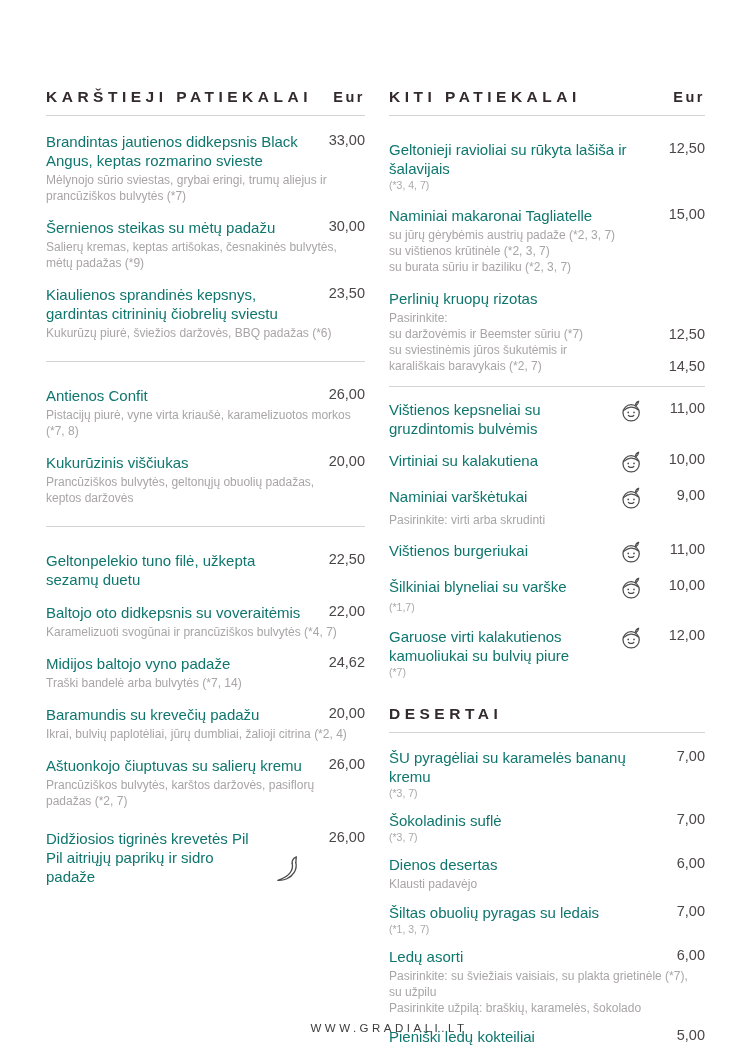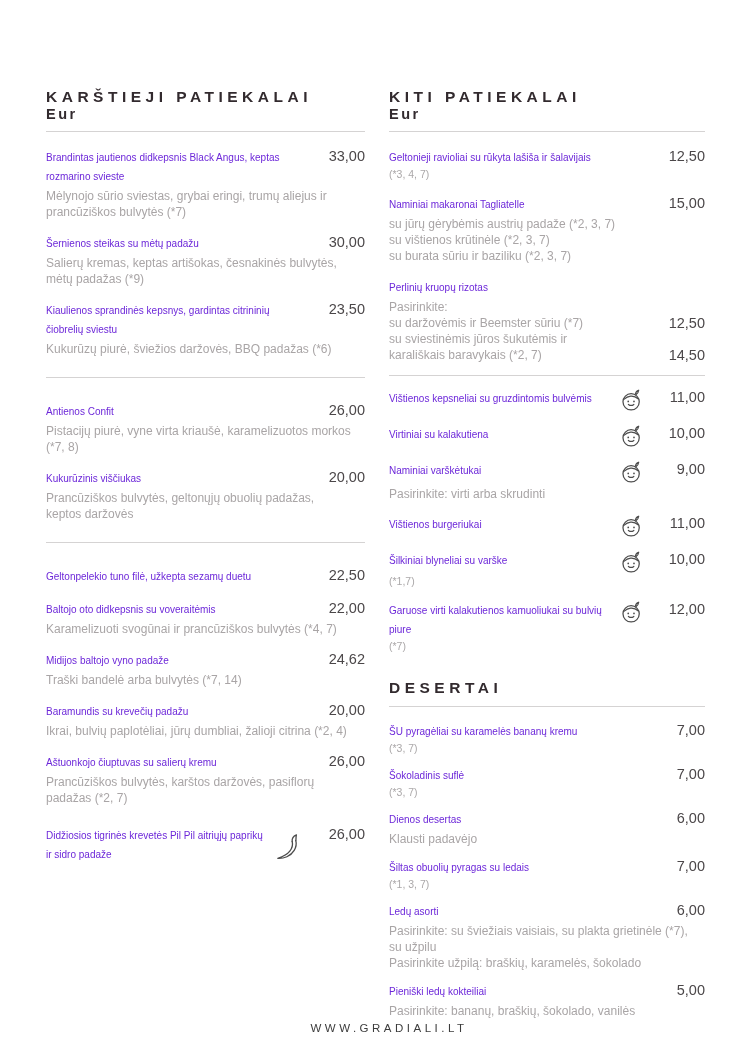--- a/index.html
+++ b/index.html
@@ -6,28 +6,28 @@
   html,body { background:#ffffff; }
   body {
     width:750px; height:1051px; position:relative; overflow:hidden;
     font-family:"Liberation Sans", sans-serif; color:#4b4749;
   }
   .page { position:absolute; inset:0; padding:88px 45px 0 46px; }
   .cols { display:flex; gap:24px; }
   .col-left  { width:319px; flex:none; }
   .col-right { width:316px; flex:none; }
 
-  .sec-head { display:flex; justify-content:space-between; align-items:baseline;flex-direction:column; }
+  .sec-head { display:flex; justify-content:space-between; align-items:baseline; }
   .sec-title { font-size:15.5px; font-weight:bold; letter-spacing:4.5px; color:#322a2e; }
   .sec-eur   { font-size:14.5px; font-weight:bold; letter-spacing:2.5px; color:#322a2e; }
   .rule { border:none; border-top:1px solid #d5d3d3; margin-top:9px; }
 
   .item { margin-top:14px; }
   .row  { display:flex; align-items:flex-start; }
-  .iname  { flex:1; font-size:10px; line-height:19px; color:#6d28d9; padding-right:8px; }
+  .iname  { flex:1; font-size:15px; line-height:19px; color:#0f766e; padding-right:8px; }
   .iprice { width:48px; flex:none; text-align:right; font-size:14.5px; color:#4b4749; }
   .idesc  { font-size:12px; line-height:16px; color:#a9a5a6; margin-top:2px; padding-right:14px; }
   .allergen { font-size:10.5px; line-height:13px; color:#aba8a9; margin-top:1px; }
 
   .opt-row { display:flex; align-items:flex-end; }
   .opt-text { flex:1; font-size:12px; line-height:16px; color:#a9a5a6; padding-right:40px; }
   .opt-row .iprice { font-size:14.5px; }
 
   .icon { flex:none; display:inline-flex; }
   .icon svg path, .icon svg circle { fill:none; stroke:#4c4c4c; stroke-width:1.3; stroke-linecap:round; stroke-linejoin:round; }
@@ -156,21 +156,21 @@
       </div>
     </div>
 
     <div class="col-right">
       <div class="sec-head">
         <span class="sec-title">KITI PATIEKALAI</span>
         <span class="sec-eur">Eur</span>
       </div>
       <hr class="rule">
 
-      <div class="item" style="margin-top:16px">
+      <div class="item" style="margin-top:24px">
         <div class="row">
           <div class="iname">Geltonieji ravioliai su rūkyta lašiša ir šalavijais</div>
           <div class="iprice">12,50</div>
         </div>
         <div class="allergen">(*3, 4, 7)</div>
       </div>
 
       <div class="item">
         <div class="row">
           <div class="iname">Naminiai makaronai Tagliatelle</div>

